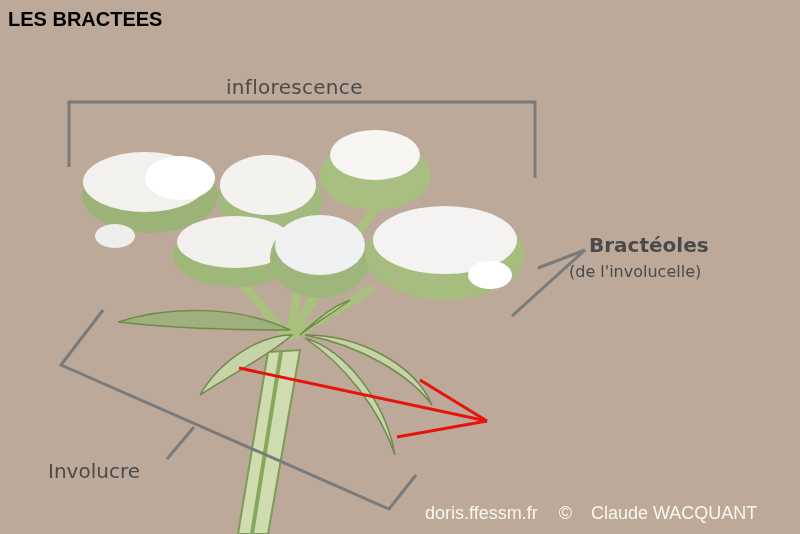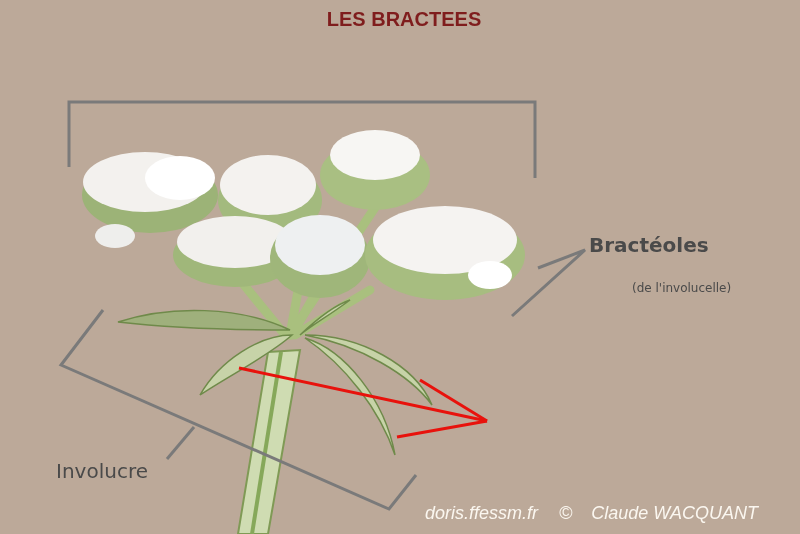--- a/index.html
+++ b/index.html
@@ -1,32 +1,32 @@
 <!DOCTYPE html>
 <html><head>
   <meta charset="utf-8">
   <style>
     html, body { margin: 0; padding: 0; }
     body { width: 800px; height: 534px; overflow: hidden; background: #bca999; }
     .stage { position: relative; width: 800px; height: 534px; background: #bca999; }
     svg.art { position: absolute; left: 0; top: 0; width: 800px; height: 534px; }
     .title {
-      position: absolute; left: 0; width: 800px; top: 8px; text-align: center;
-      font-family: "Liberation Sans", sans-serif; font-weight: bold; font-size: 20px; color: #7f1d1d;
+      position: absolute; left: 0; width: 800px; top: 8px; 
+      font-family: "Liberation Sans", sans-serif; font-weight: bold; font-size: 20px; color: #000000;
       padding-left: 8px; box-sizing: border-box;
     }
     .lbl { position: absolute; font-family: "DejaVu Sans", sans-serif; color: #4a4a4a; white-space: nowrap; }
     .lbl-infl { left: 226px; top: 75px; font-size: 20px; letter-spacing: 0.3px; }
     .lbl-bracteoles { left: 589px; top: 233px; font-size: 20px; font-weight: bold; }
-    .lbl-bracteoles-sub { left: 632px; top: 262px; font-size: 12px; margin-top: 19px; }
-    .lbl-involucre { left: 56px; top: 459px; font-size: 20px; }
+    .lbl-bracteoles-sub { left: 569px; top: 262px; font-size: 16px; }
+    .lbl-involucre { left: 48px; top: 459px; font-size: 20px; }
     .lbl-bractees { left: 499px; top: 408px; font-size: 20px; font-weight: bold; color: #e8120c; font-family: "DejaVu Sans", sans-serif; }
     .credit {
       position: absolute; top: 503px; left: 425px; font-family: "Liberation Sans", sans-serif;
-      font-size: 18px; color: #fbf7f0; white-space: nowrap; font-style: italic;
+      font-size: 18px; color: #fbf7f0; white-space: nowrap;
     }
     .credit span { display: inline-block; }
     .credit .copy { margin: 0 14px 0 16px; }
   </style>
 </head>
 <body>
 
 <div class="stage">
 
   <svg class="art" viewBox="0 0 800 534">
@@ -97,20 +97,21 @@
 
     <g stroke="#e8120c" stroke-width="3" fill="none">
       <path d="M 239 368 L 487 421"></path>
       <path d="M 420 380 L 487 421"></path>
       <path d="M 397 437 L 487 421"></path>
     </g>
   </svg>
 
   <div class="title">LES BRACTEES</div>
 
+  <div class="lbl lbl-infl">inflorescence</div>
   <div class="lbl lbl-bracteoles">Bractéoles</div>
   <div class="lbl lbl-bracteoles-sub">(de l'involucelle)</div>
   <div class="lbl lbl-involucre">Involucre</div>
 
   <div class="credit">
     <span>doris.ffessm.fr</span>
     <span class="copy">©</span>
     <span>Claude WACQUANT</span>
   </div>
 </div>

